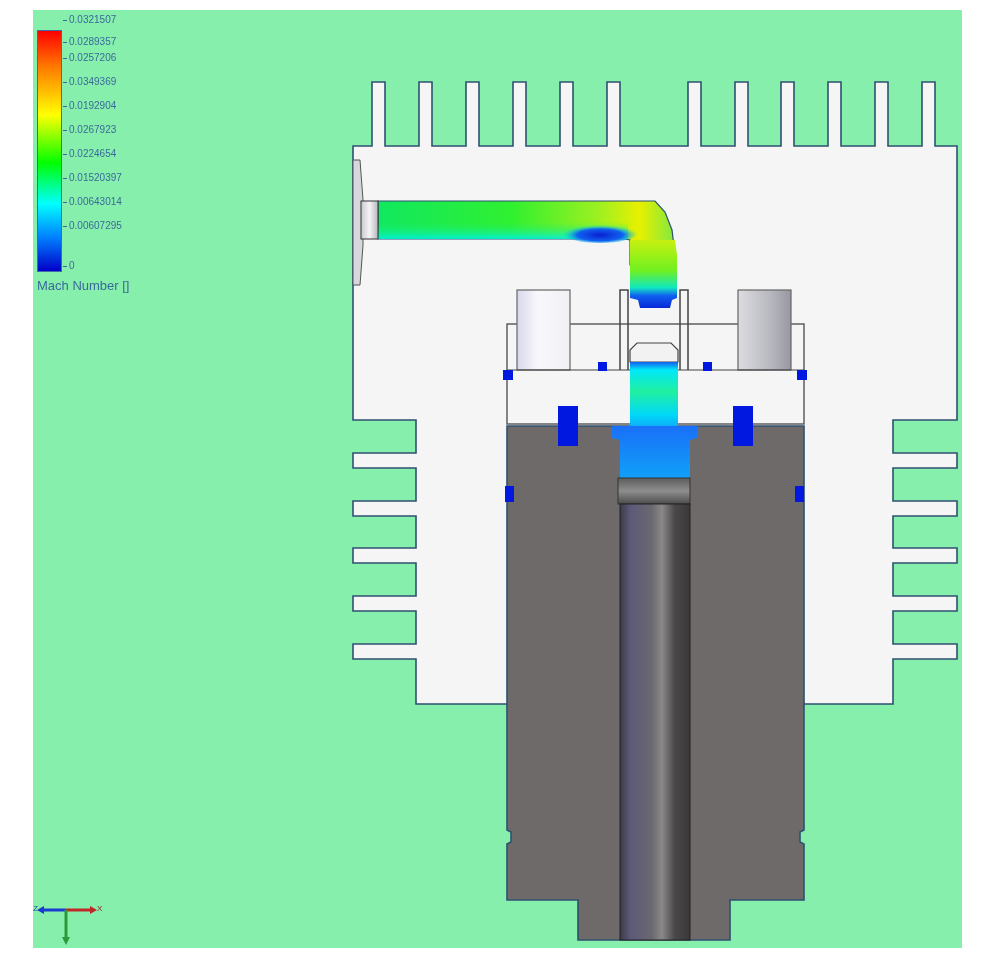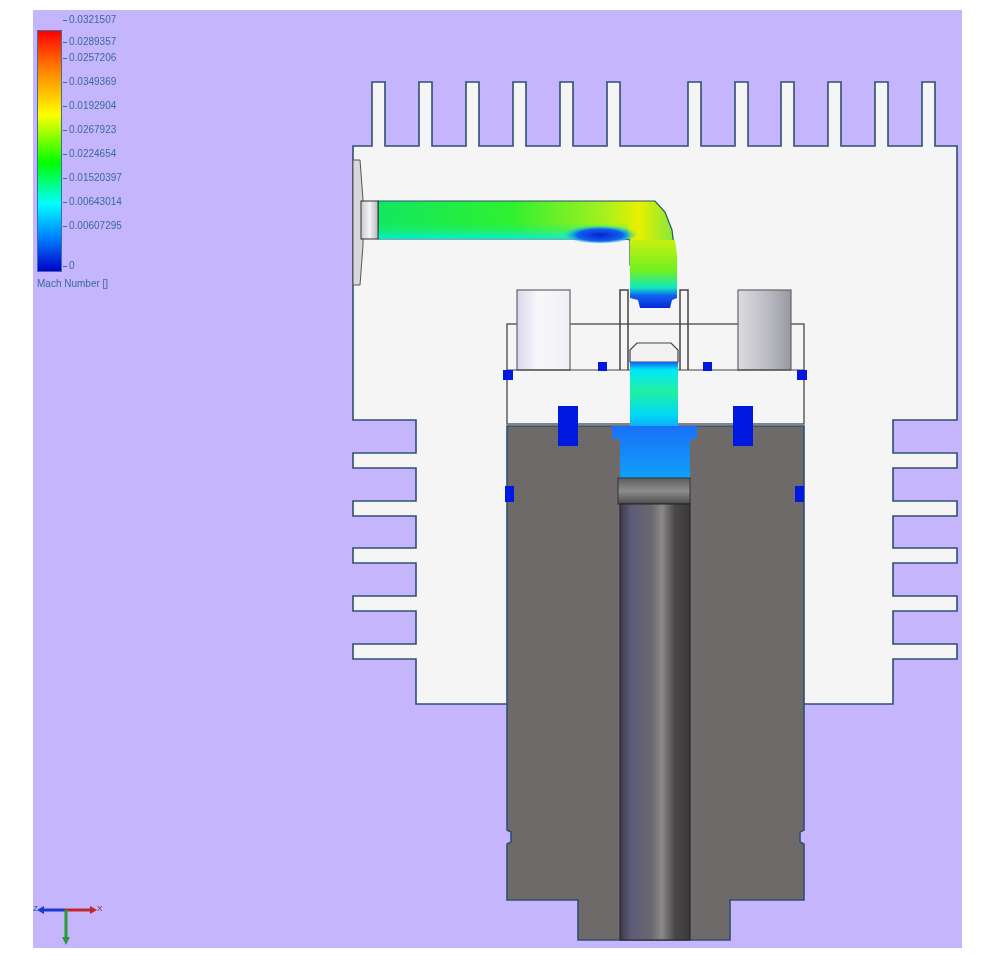--- a/index.html
+++ b/index.html
@@ -1,25 +1,25 @@
 <!DOCTYPE html>
 <html><head>
   <meta charset="utf-8">
   <style>
     html, body { margin: 0; padding: 0; background: #ffffff; }
     body { width: 985px; height: 956px; position: relative; overflow: hidden; font-family: "Liberation Sans", sans-serif; }
-    #viewport { position: absolute; left: 33px; top: 10px; width: 929px; height: 938px; background: #c4b5fd; overflow: hidden; }
+    #viewport { position: absolute; left: 33px; top: 10px; width: 929px; height: 938px; background: #86efac; overflow: hidden; }
     #scene { position: absolute; left: 0; top: 0; }
     #legend { position: absolute; left: 4px; top: 4px; width: 160px; height: 290px; }
     .legend-bar { position: absolute; left: 0; top: 16px; width: 25px; height: 242px;
       background: linear-gradient(to bottom, #ff0000 0%, #ff7a00 15%, #ffff00 35%, #00ff00 55%, #00ffff 72%, #0080ff 86%, #0000c8 100%);
       border: 1px solid #3a6ea8; box-sizing: border-box; }
     .legend-tick { position: absolute; left: 26px; font-size: 10px; color: #3a6a9a; line-height: 11px; white-space: nowrap; }
     .legend-tick::before { content: ""; display: inline-block; width: 4px; height: 1px; background: #3a6a9a; vertical-align: middle; margin-right: 2px; }
-    .legend-title { position: absolute; left: 0; top: 264px; font-size: 10px; color: #3a6a9a; white-space: nowrap; }
+    .legend-title { position: absolute; left: 0; top: 264px; font-size: 13px; color: #3a6a9a; white-space: nowrap; }
     #triad { position: absolute; left: 0; top: 878px; width: 80px; height: 60px; }
     .triad-label { position: absolute; font-size: 8px; color: #2a4a9a; }
   </style>
 </head>
 <body>
 
 <div id="viewport">
 
   <svg id="scene" width="929" height="938" viewBox="33 10 929 938" xmlns="http://www.w3.org/2000/svg">
     <defs>

